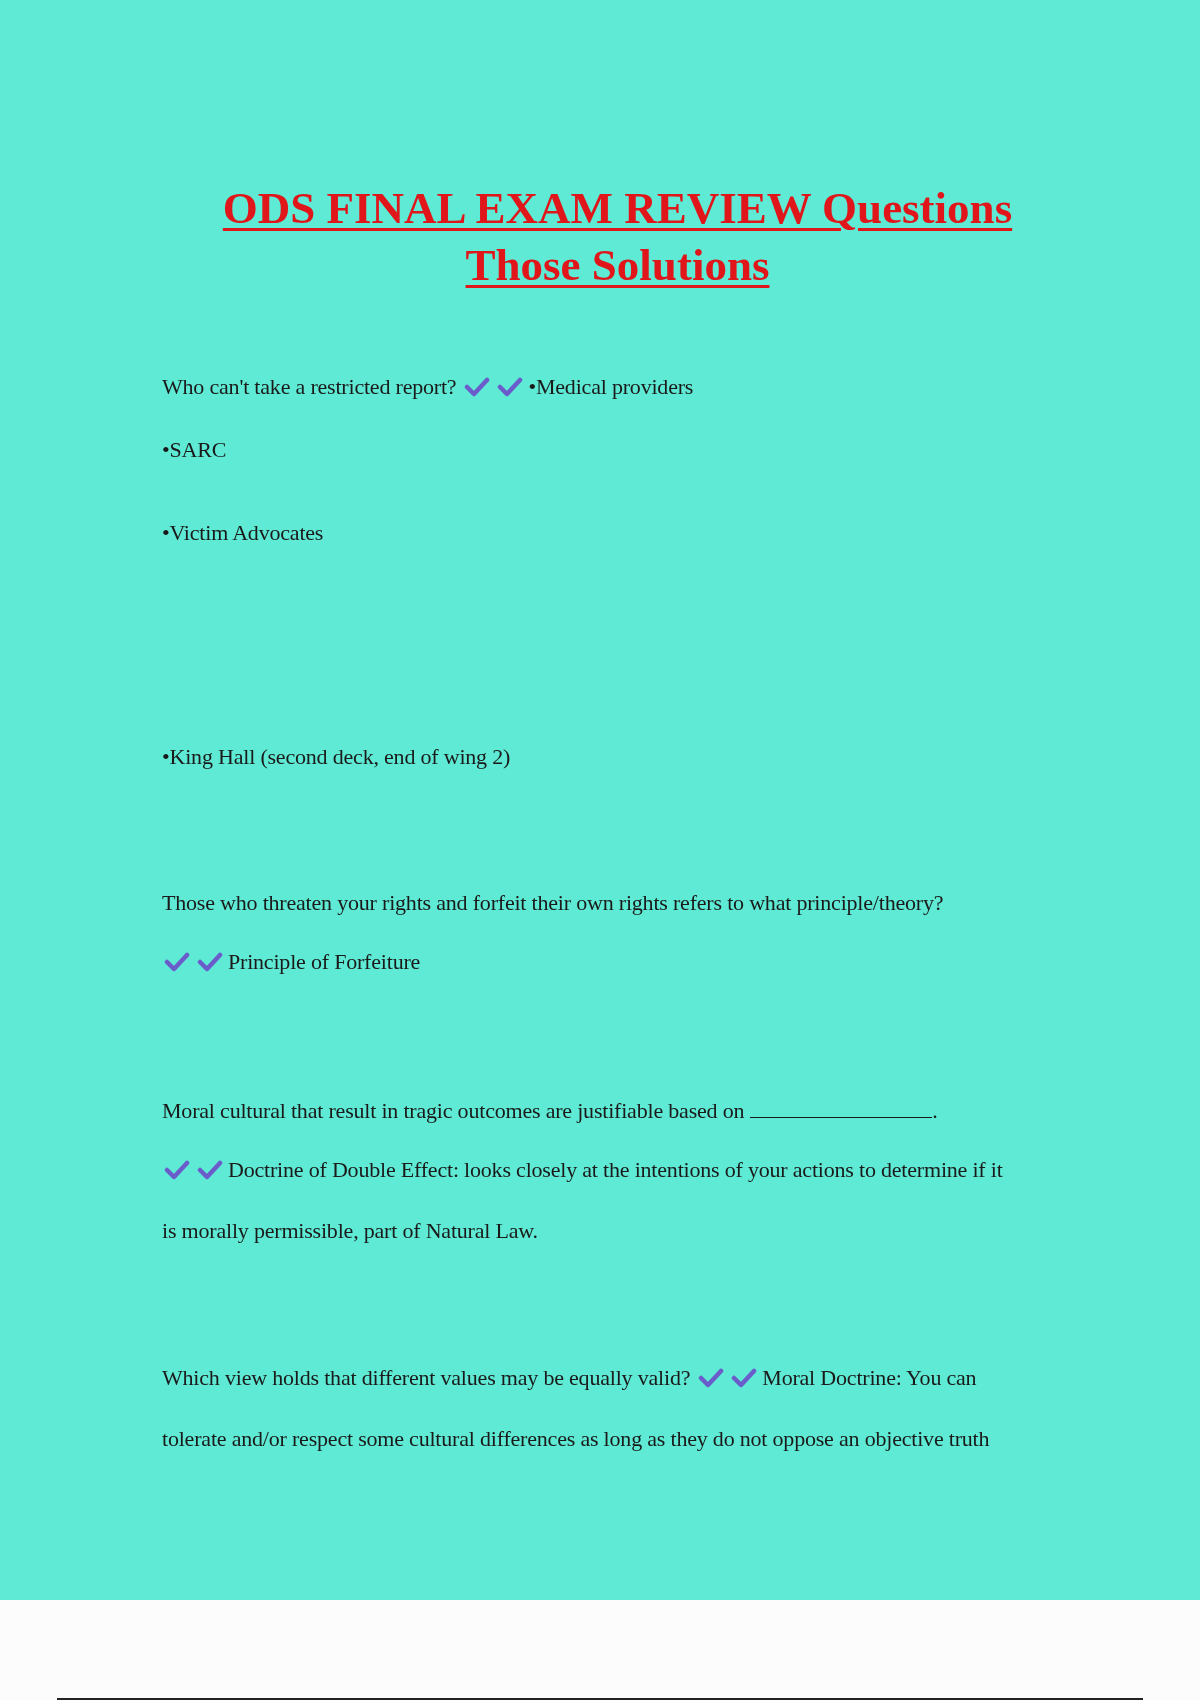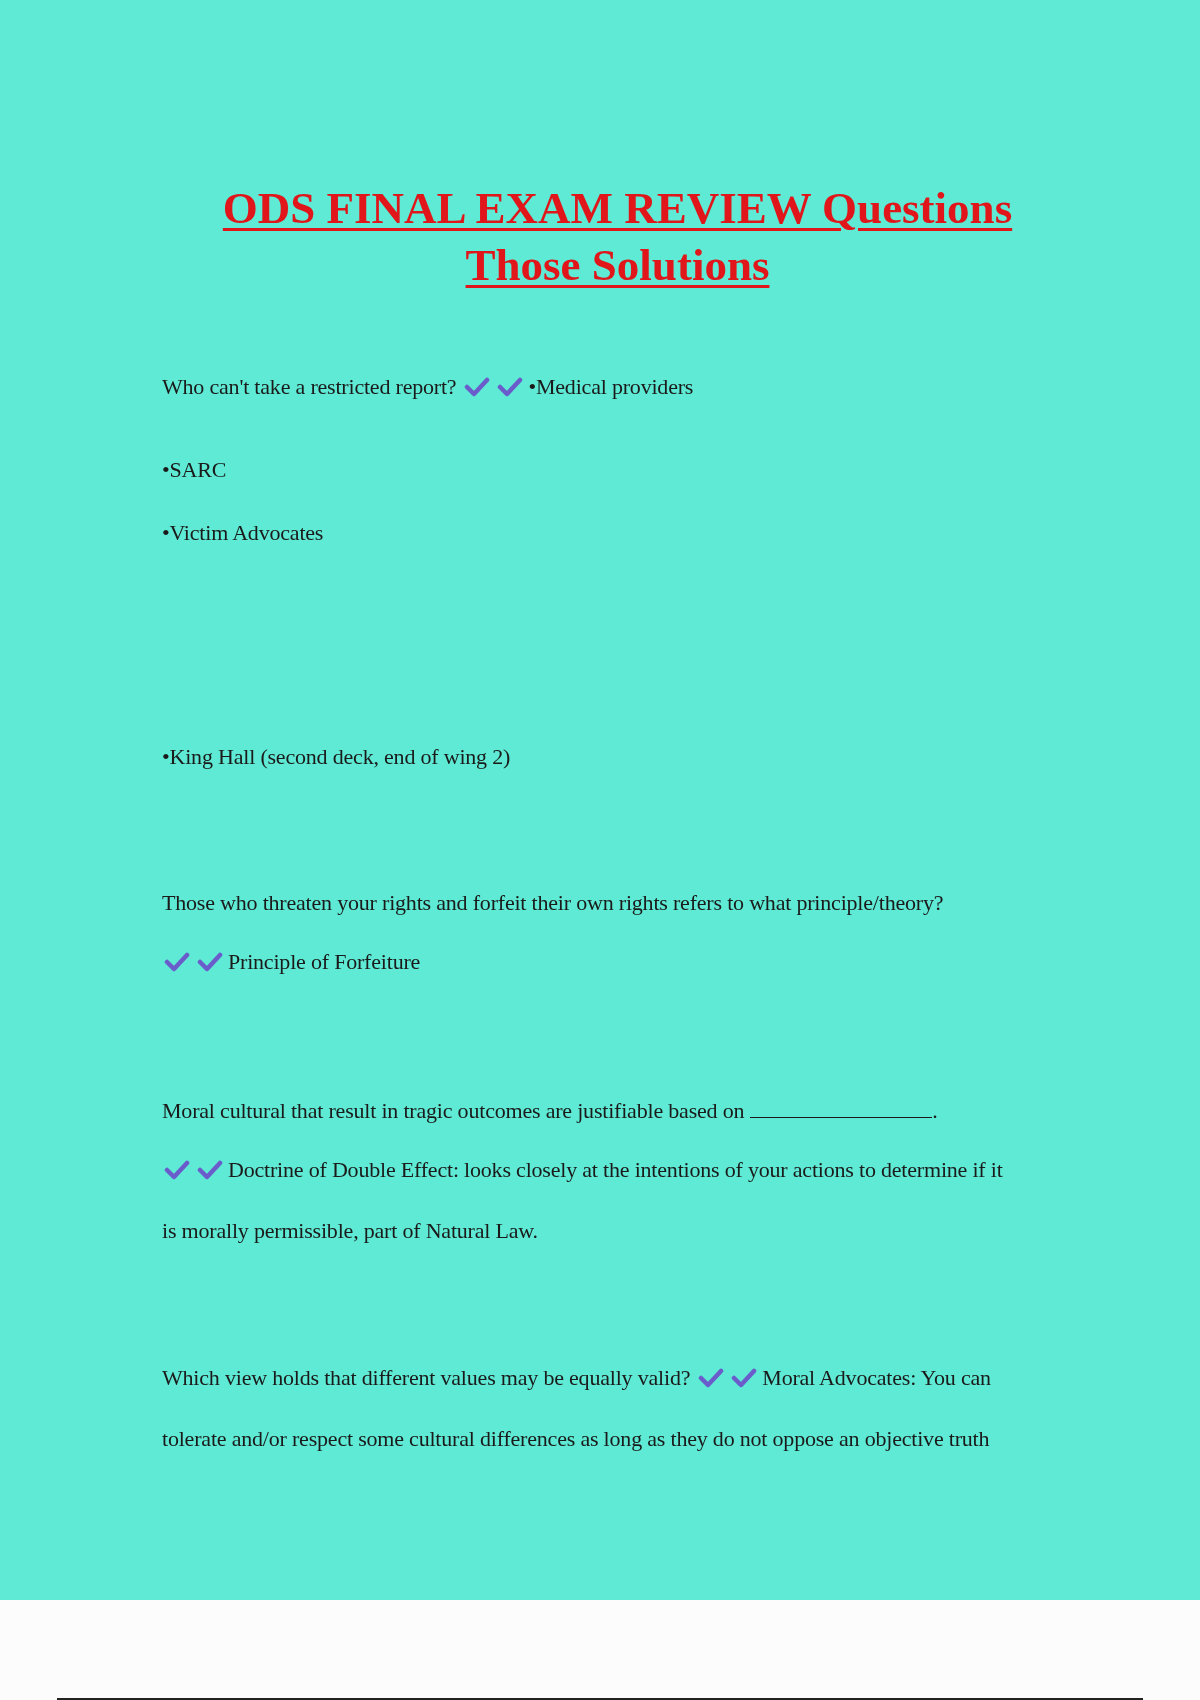--- a/index.html
+++ b/index.html
@@ -82,21 +82,21 @@
     <span>Those Solutions</span>
   </div>
 
   <div class="line" style="top:373px;">
     <span>Who can't take a restricted report?</span><span class="checks"><span class="check"><svg width="26" height="20" viewBox="0 0 26 20">
             <path d="M3 10 L10 17 L23 3" fill="none" stroke="#6b5ccc" stroke-width="4.5" stroke-linecap="round" stroke-linejoin="round"></path>
           </svg></span><span class="check"><svg width="26" height="20" viewBox="0 0 26 20">
             <path d="M3 10 L10 17 L23 3" fill="none" stroke="#6b5ccc" stroke-width="4.5" stroke-linecap="round" stroke-linejoin="round"></path>
           </svg></span></span><span>•Medical providers</span>
   </div>
-  <div class="line" style="top:456px;">•SARC</div>
+  <div class="line" style="top:436px;">•SARC</div>
   <div class="line" style="top:519px;">•Victim Advocates</div>
 
   <div class="line" style="top:743px;">•King Hall (second deck, end of wing 2)</div>
 
   <div class="line" style="top:889px;">Those who threaten your rights and forfeit their own rights refers to what principle/theory?</div>
   <div class="line" style="top:948px;">
     <span class="checks lead"><span class="check"><svg width="26" height="20" viewBox="0 0 26 20">
             <path d="M3 10 L10 17 L23 3" fill="none" stroke="#6b5ccc" stroke-width="4.5" stroke-linecap="round" stroke-linejoin="round"></path>
           </svg></span><span class="check"><svg width="26" height="20" viewBox="0 0 26 20">
             <path d="M3 10 L10 17 L23 3" fill="none" stroke="#6b5ccc" stroke-width="4.5" stroke-linecap="round" stroke-linejoin="round"></path>
@@ -113,19 +113,19 @@
             <path d="M3 10 L10 17 L23 3" fill="none" stroke="#6b5ccc" stroke-width="4.5" stroke-linecap="round" stroke-linejoin="round"></path>
           </svg></span></span><span>Doctrine of Double Effect: looks closely at the intentions of your actions to determine if it</span>
   </div>
   <div class="line" style="top:1217px;">is morally permissible, part of Natural Law.</div>
 
   <div class="line" style="top:1364px;">
     <span>Which view holds that different values may be equally valid?</span><span class="checks"><span class="check"><svg width="26" height="20" viewBox="0 0 26 20">
             <path d="M3 10 L10 17 L23 3" fill="none" stroke="#6b5ccc" stroke-width="4.5" stroke-linecap="round" stroke-linejoin="round"></path>
           </svg></span><span class="check"><svg width="26" height="20" viewBox="0 0 26 20">
             <path d="M3 10 L10 17 L23 3" fill="none" stroke="#6b5ccc" stroke-width="4.5" stroke-linecap="round" stroke-linejoin="round"></path>
-          </svg></span></span><span>Moral Advocates: You can</span>
+          </svg></span></span><span>Moral Doctrine: You can</span>
   </div>
   <div class="line" style="top:1425px;text-align:center;">tolerate and/or respect some cultural differences as long as they do not oppose an objective truth</div>
 
 </div>
 
 <div class="footer-rule"></div>
 
 </body></html>

